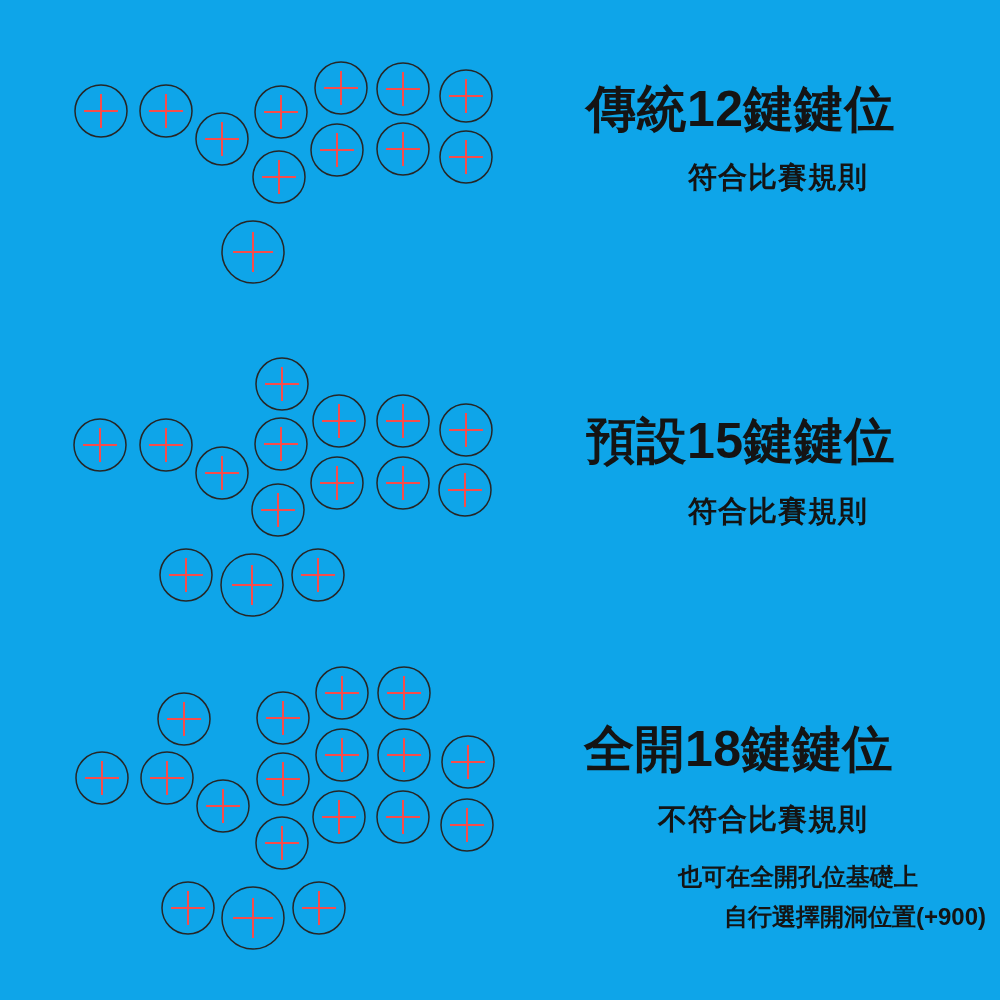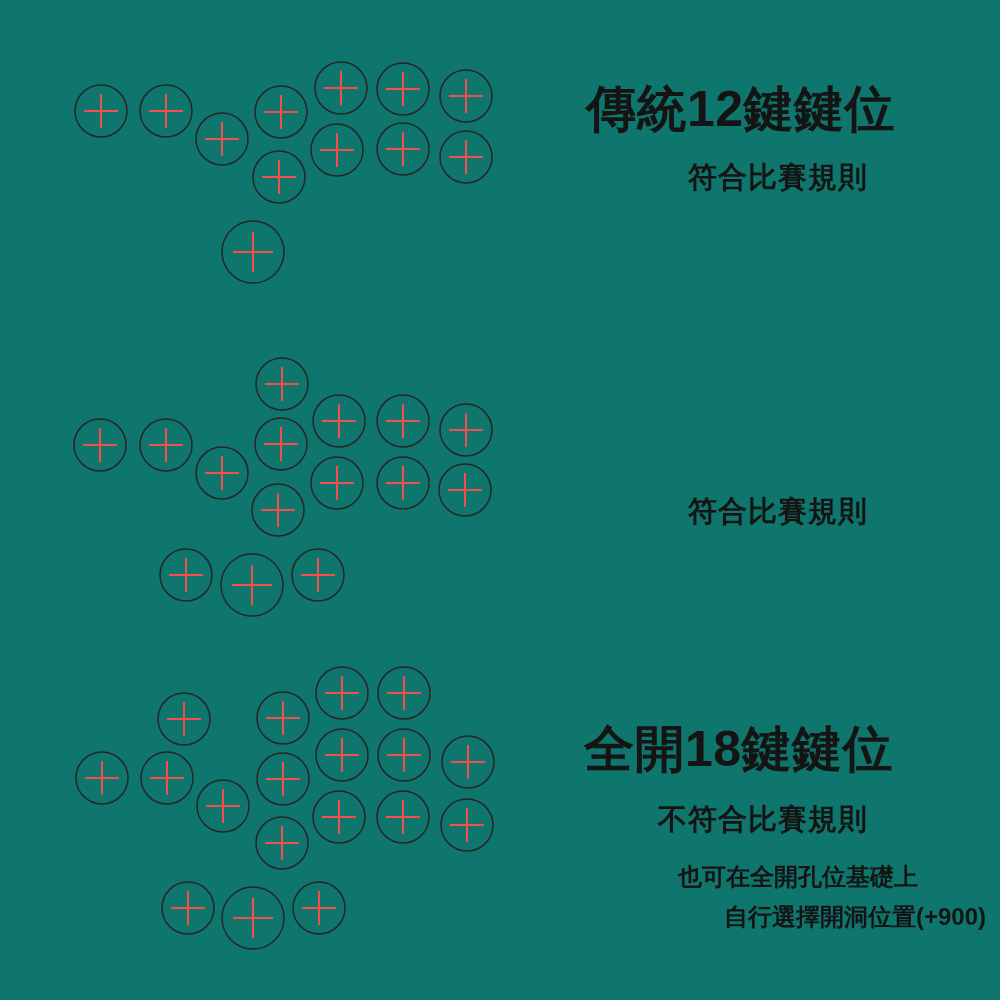--- a/index.html
+++ b/index.html
@@ -5,21 +5,21 @@
   html, body {
     margin: 0;
     padding: 0;
     background: #ffffff;
     font-family: "Liberation Sans", sans-serif;
   }
   .canvas {
     position: relative;
     width: 1000px;
     height: 1000px;
-    background: #0f766e;
+    background: #0ea5e9;
     overflow: hidden;
   }
   #holes-svg {
     position: absolute;
     left: 0;
     top: 0;
   }
   .txt {
     position: absolute;
     color: #141414;
@@ -285,20 +285,21 @@
           <circle cx="319" cy="908" r="26" fill="none" stroke="#262626" stroke-width="1.5"></circle>
           <line x1="302" y1="908" x2="336" y2="908" stroke="#f74c4c" stroke-width="2"></line>
           <line x1="319" y1="891" x2="319" y2="925" stroke="#f74c4c" stroke-width="2"></line>
         </g>
       </g>
     </svg>
 
   <div class="txt title t1">傳統12鍵鍵位</div>
   <div class="txt sub s1">符合比賽規則</div>
 
+  <div class="txt title t2">預設15鍵鍵位</div>
   <div class="txt sub s2">符合比賽規則</div>
 
   <div class="txt title t3">全開18鍵鍵位</div>
   <div class="txt note n1">也可在全開孔位基礎上</div>
   <div class="txt sub s3">不符合比賽規則</div>
   <div class="txt note n2">自行選擇開洞位置(+900)</div>
 
 </div>
 
 </body></html>

